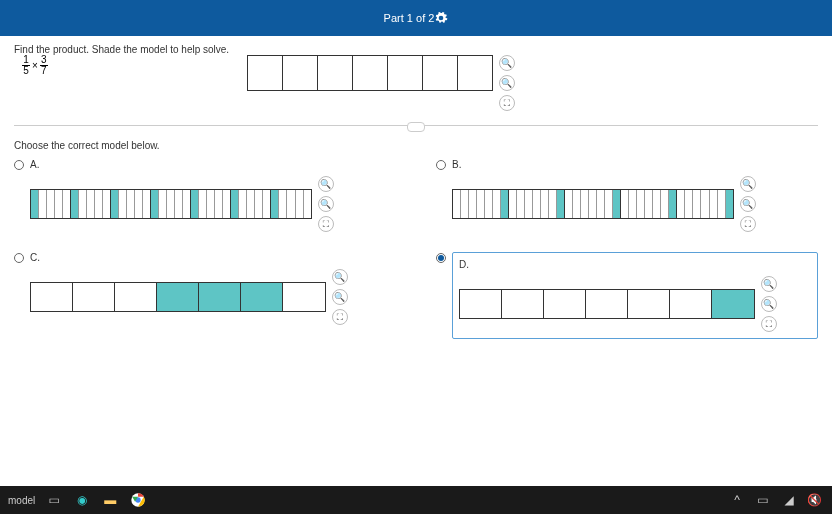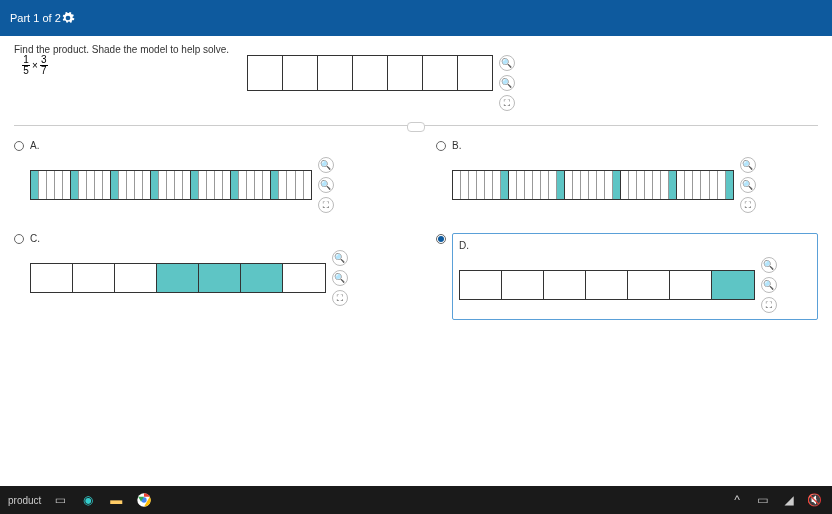--- a/index.html
+++ b/index.html
@@ -1,17 +1,17 @@
 <!DOCTYPE html>
 <html><head>
 <meta charset="utf-8">
 <style>
 *{box-sizing:border-box;margin:0;padding:0;font-family:Arial,sans-serif}
 body{background:#e8e8e8;width:832px;height:514px;overflow:hidden;position:relative}
-.topbar{background:#0e5a9e;color:#fff;height:36px;display:flex;align-items:center;padding:16px 10px;font-size:11px;justify-content:flex-start}
+.topbar{background:#0e5a9e;color:#fff;height:36px;display:flex;align-items:center;padding:16px 10px;font-size:11px;justify-content:center}
 .gear{width:14px;height:14px}
 .main{background:#fff;margin:0;padding:8px 14px;height:450px;overflow:auto}
 .instr{font-size:10px;color:#333;}
 .frac-row{display:flex;align-items:flex-start;gap:80px}
 .frac{display:inline-flex;align-items:center;font-size:10px;gap:2px;margin-left:8px}
 .fcol{display:inline-flex;flex-direction:column;align-items:center;line-height:1}
 .fcol .bar{border-top:1px solid #000;width:8px}
 .model-blank{display:flex;margin-left:120px}
 .model-blank .cell{width:36px;height:36px;border:1px solid #333;margin-left:-1px}
 .tools{display:flex;flex-direction:column;gap:4px;margin-left:6px}
@@ -92,20 +92,21 @@
       <div class="tools">
         <div class="tool">🔍</div>
         <div class="tool">🔍</div>
         <div class="tool">⛶</div>
       </div>
     </div>
   </div>
 
   <div class="divider"></div>
 
+  <div class="choose">Choose the correct model below.</div>
 
   <div class="grid">
 
     <div class="opt">
       <div class="radio"></div>
       <div class="optbody">
         <div class="optlabel">A.</div>
         <div class="barmodel">
           <div class="strip wide">
             <div class="seg">
@@ -314,21 +315,21 @@
 
 <div class="qbar">
 
   <input class="qbox" value="1" style="">
 
   <button class="backbtn">◀ Ba</button>
 </div>
 
 <div class="taskbar">
   <div class="tleft">
-    <span>product</span>
+    <span>model</span>
     <span class="ticon">▭</span>
     <span class="ticon" style="color:#3cc">◉</span>
     <span class="ticon" style="color:#fc6">▬</span>
     <span class="ticon">
       <svg viewBox="0 0 24 24" width="16" height="16">
           <circle cx="12" cy="12" r="10" fill="#fff"></circle>
           <circle cx="12" cy="12" r="4" fill="#4285f4"></circle>
           <path d="M12 2a10 10 0 018.7 5H12V2z" fill="#ea4335"></path>
           <path d="M3.3 7l4.3 7.5L12 7H3.3z" fill="#34a853"></path>
           <path d="M12 22l4.3-7.5L20.7 7A10 10 0 0112 22z" fill="#fbbc05"></path>

